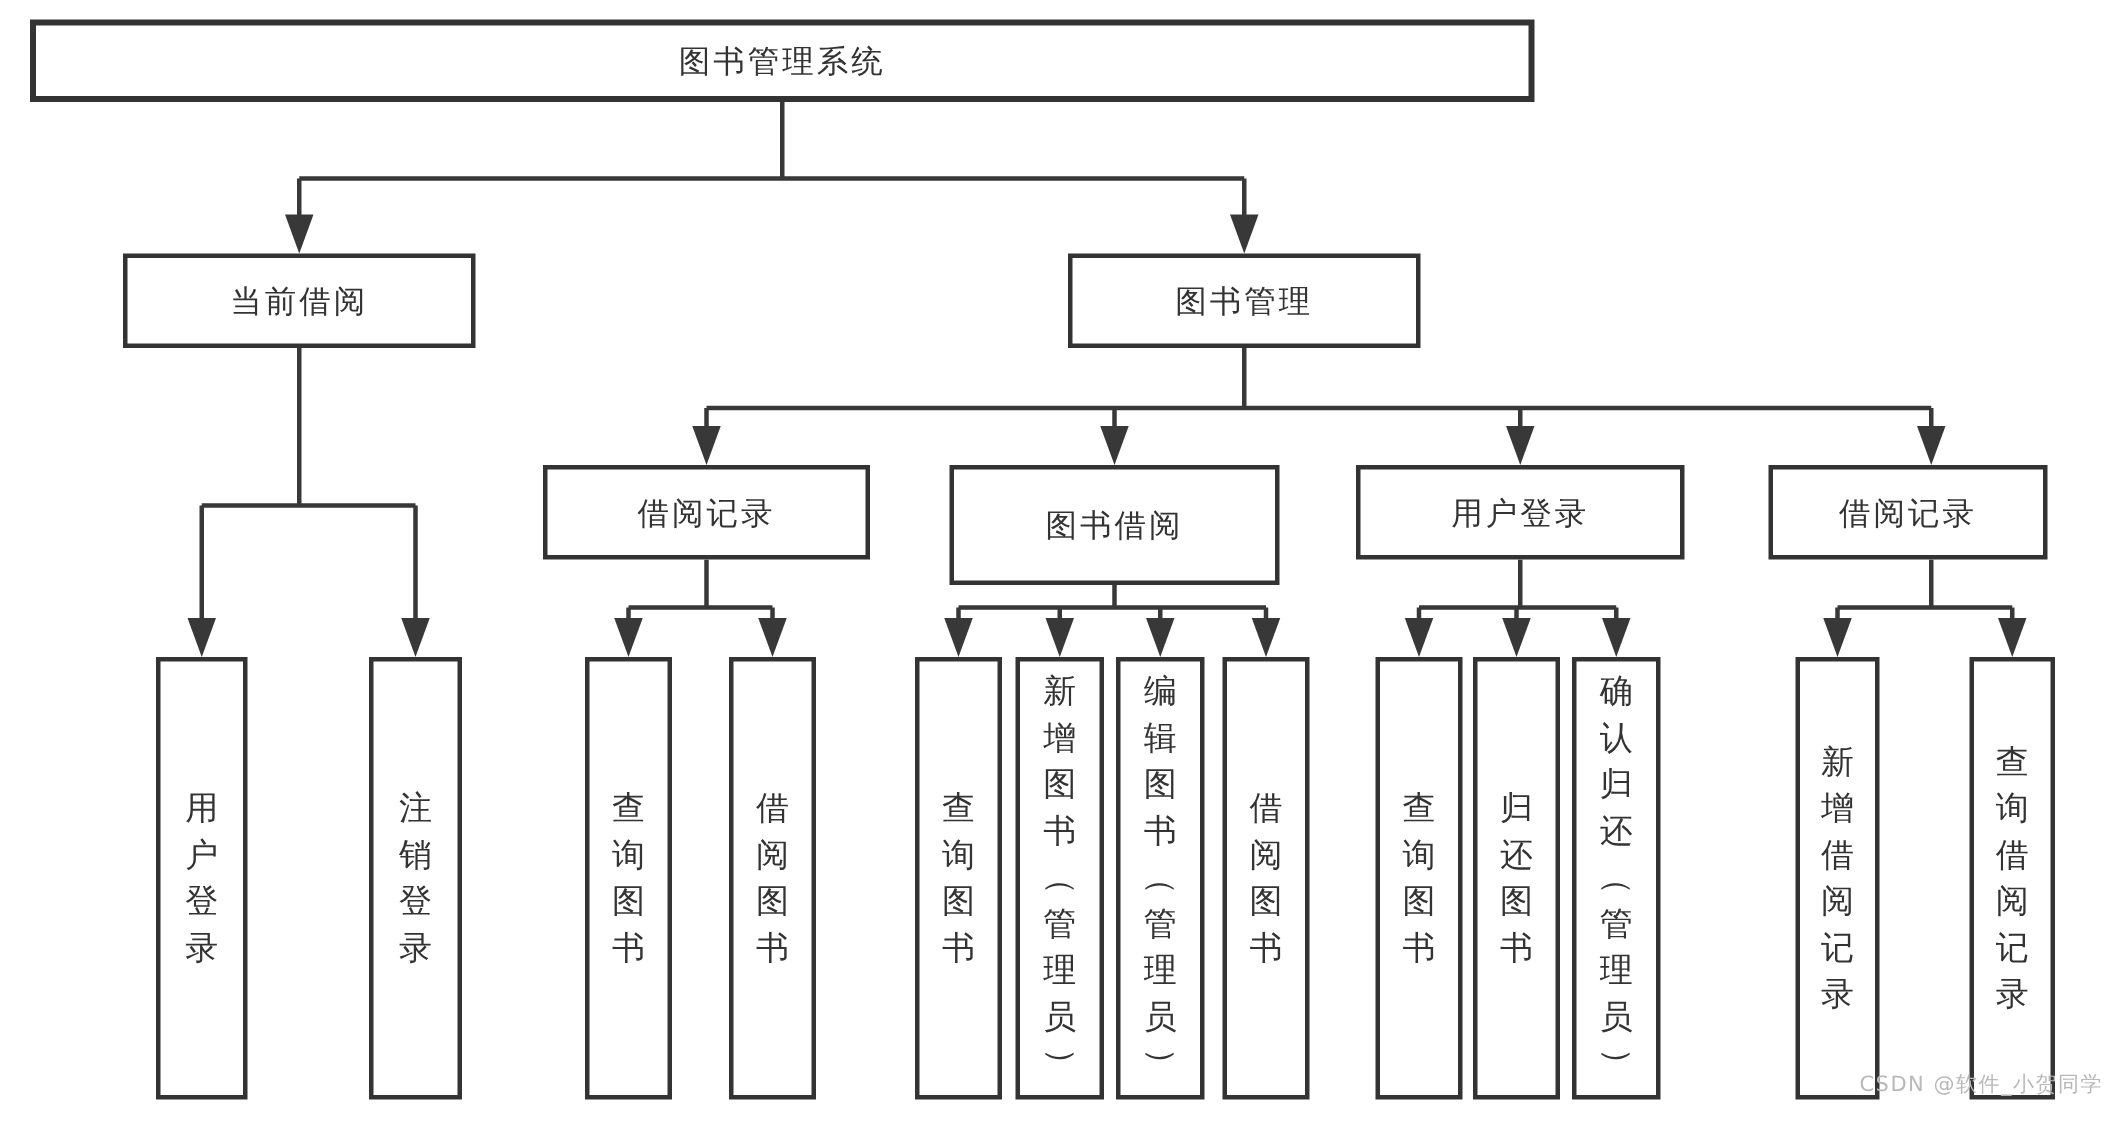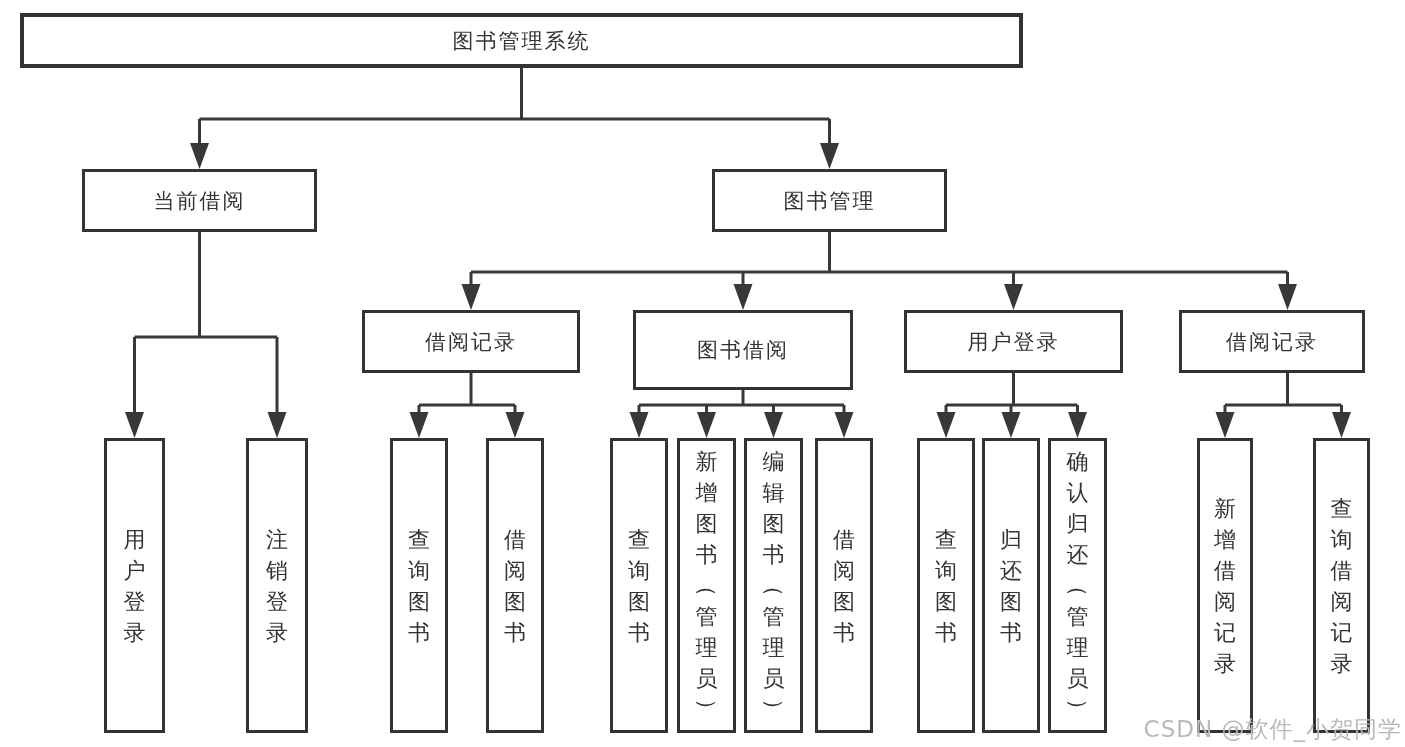--- a/index.html
+++ b/index.html
@@ -20,21 +20,21 @@
   .node.h { font-size:21px; letter-spacing:2px; white-space:nowrap; }
   .node.v { flex-direction:column; }
   .vchars { display:block; }
   .vchar {
     display:block; line-height:31px; font-size:22px;
     text-align:center; min-width:22px;
   }
   .vchar.rot { transform:rotate(90deg); }
   .watermark {
     position:absolute; right:3px; top:714px;
-    font-size:23px; letter-spacing:1px;
+    font-size:14px; letter-spacing:1px;
     color:var(--wm,#b9b9b9); white-space:nowrap;
   }
 </style>
 </head>
 <body>
 
 <div class="canvas">
   <svg id="connectors" width="1405" height="747" viewBox="0 0 1405 747">
       <path d="M 521.5 68 V 119 M 199.5 119 H 829.5 M 199.5 119 V 149 M 829.5 119 V 149 M 199.5 232 V 337 M 134.5 337 H 277 M 134.5 337 V 418 M 277 337 V 418 M 829.5 232 V 272 M 471 272 H 1287.5 M 471 272 V 290 M 743 272 V 290 M 1013.5 272 V 290 M 1287.5 272 V 290 M 471 373 V 405 M 419 405 H 515 M 419 405 V 418 M 515 405 V 418 M 743 373 V 405 M 639 405 H 844 M 639 405 V 418 M 706.5 405 V 418 M 773.5 405 V 418 M 844 405 V 418 M 1013.5 373 V 405 M 946 405 H 1077.5 M 946 405 V 418 M 1011 405 V 418 M 1077.5 405 V 418 M 1287.5 373 V 405 M 1225 405 H 1341.5 M 1225 405 V 418 M 1341.5 405 V 418" fill="none" stroke="#383838" stroke-width="3"></path>
       <polygon points="190,143 209,143 199.5,169" fill="#383838"></polygon>

